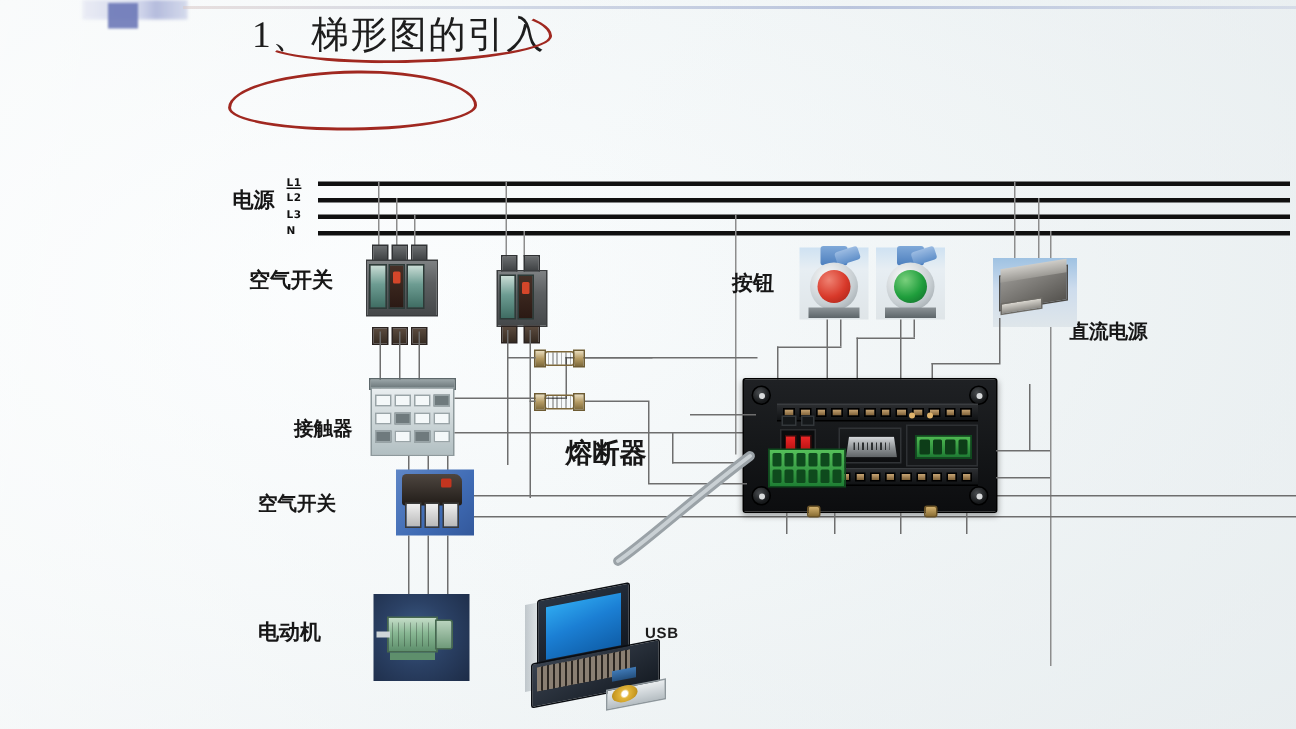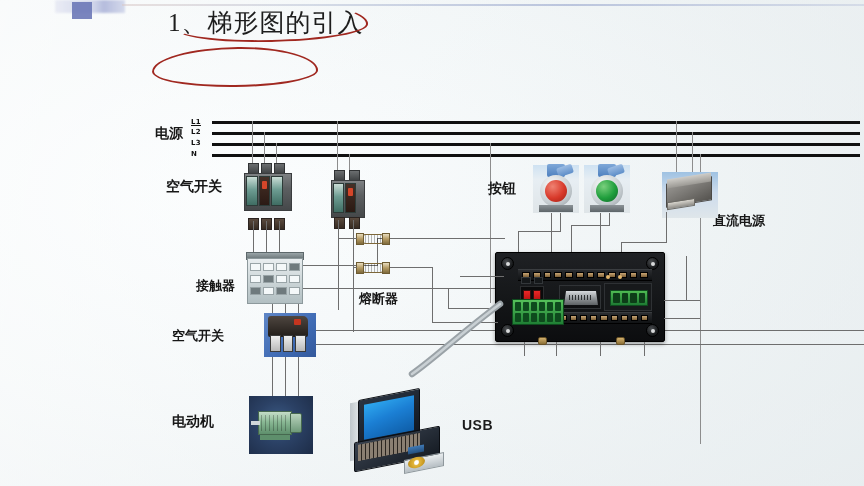--- a/index.html
+++ b/index.html
@@ -87,21 +87,21 @@
   
   .zh{
     position:absolute;font-weight:bold;color:#171717;white-space:nowrap;
     font-family:"DejaVu Sans","Liberation Sans",sans-serif;
   }
   .rail-lbl{
     position:absolute;font-size:7px;font-weight:bold;color:#111;
     font-family:"DejaVu Sans","Liberation Sans",sans-serif;letter-spacing:.3px;
   }
   #usb-lbl{
-    position:absolute;left:462px;top:417px;font-size:14px;font-weight:bold;color:#1b1b1b;
+    position:absolute;left:430px;top:417px;font-size:10px;font-weight:bold;color:#1b1b1b;
     font-family:"Liberation Sans","DejaVu Sans",sans-serif;letter-spacing:.5px;text-align:center;
   }
 
   
   .brk{position:absolute;}
   .brk .body{position:absolute;left:0;top:10px;width:100%;height:38px;
     background:linear-gradient(180deg,#7e8183 0%,#5c5f61 40%,#45484a 100%);
     border:1px solid #3a3c3e;box-sizing:border-box;}
   .brk .face{position:absolute;left:2px;top:13px;right:9px;height:30px;display:flex;gap:1px;}
   .brk .pole{flex:1;background:linear-gradient(180deg,#caddd6,#6d9c92 45%,#3f6d63);
@@ -393,21 +393,21 @@
   <div class="zh" id="lbl-motor" style="left:172px;top:413px;font-size:14px;">电动机</div>
   <div id="motor">
     <div class="body">
         <div class="ribs"></div>
       </div>
     <div class="fan"></div>
     <div class="shaft"></div>
     <div class="foot"></div>
   </div>
 
-  <div class="zh" id="lbl-fuse" style="left:359px;top:290px;font-size:13px;">熔断器</div>
+  <div class="zh" id="lbl-fuse" style="left:377px;top:290px;font-size:18px;">熔断器</div>
 
   <div class="fuse" style="left:356px;top:233px;">
     <div class="glass"></div>
       <div class="rib"></div>
     <div class="cap l"></div>
     <div class="cap r"></div>
   </div>
   <div class="fuse" style="left:356px;top:262px;">
     <div class="glass"></div>
       <div class="rib"></div>

